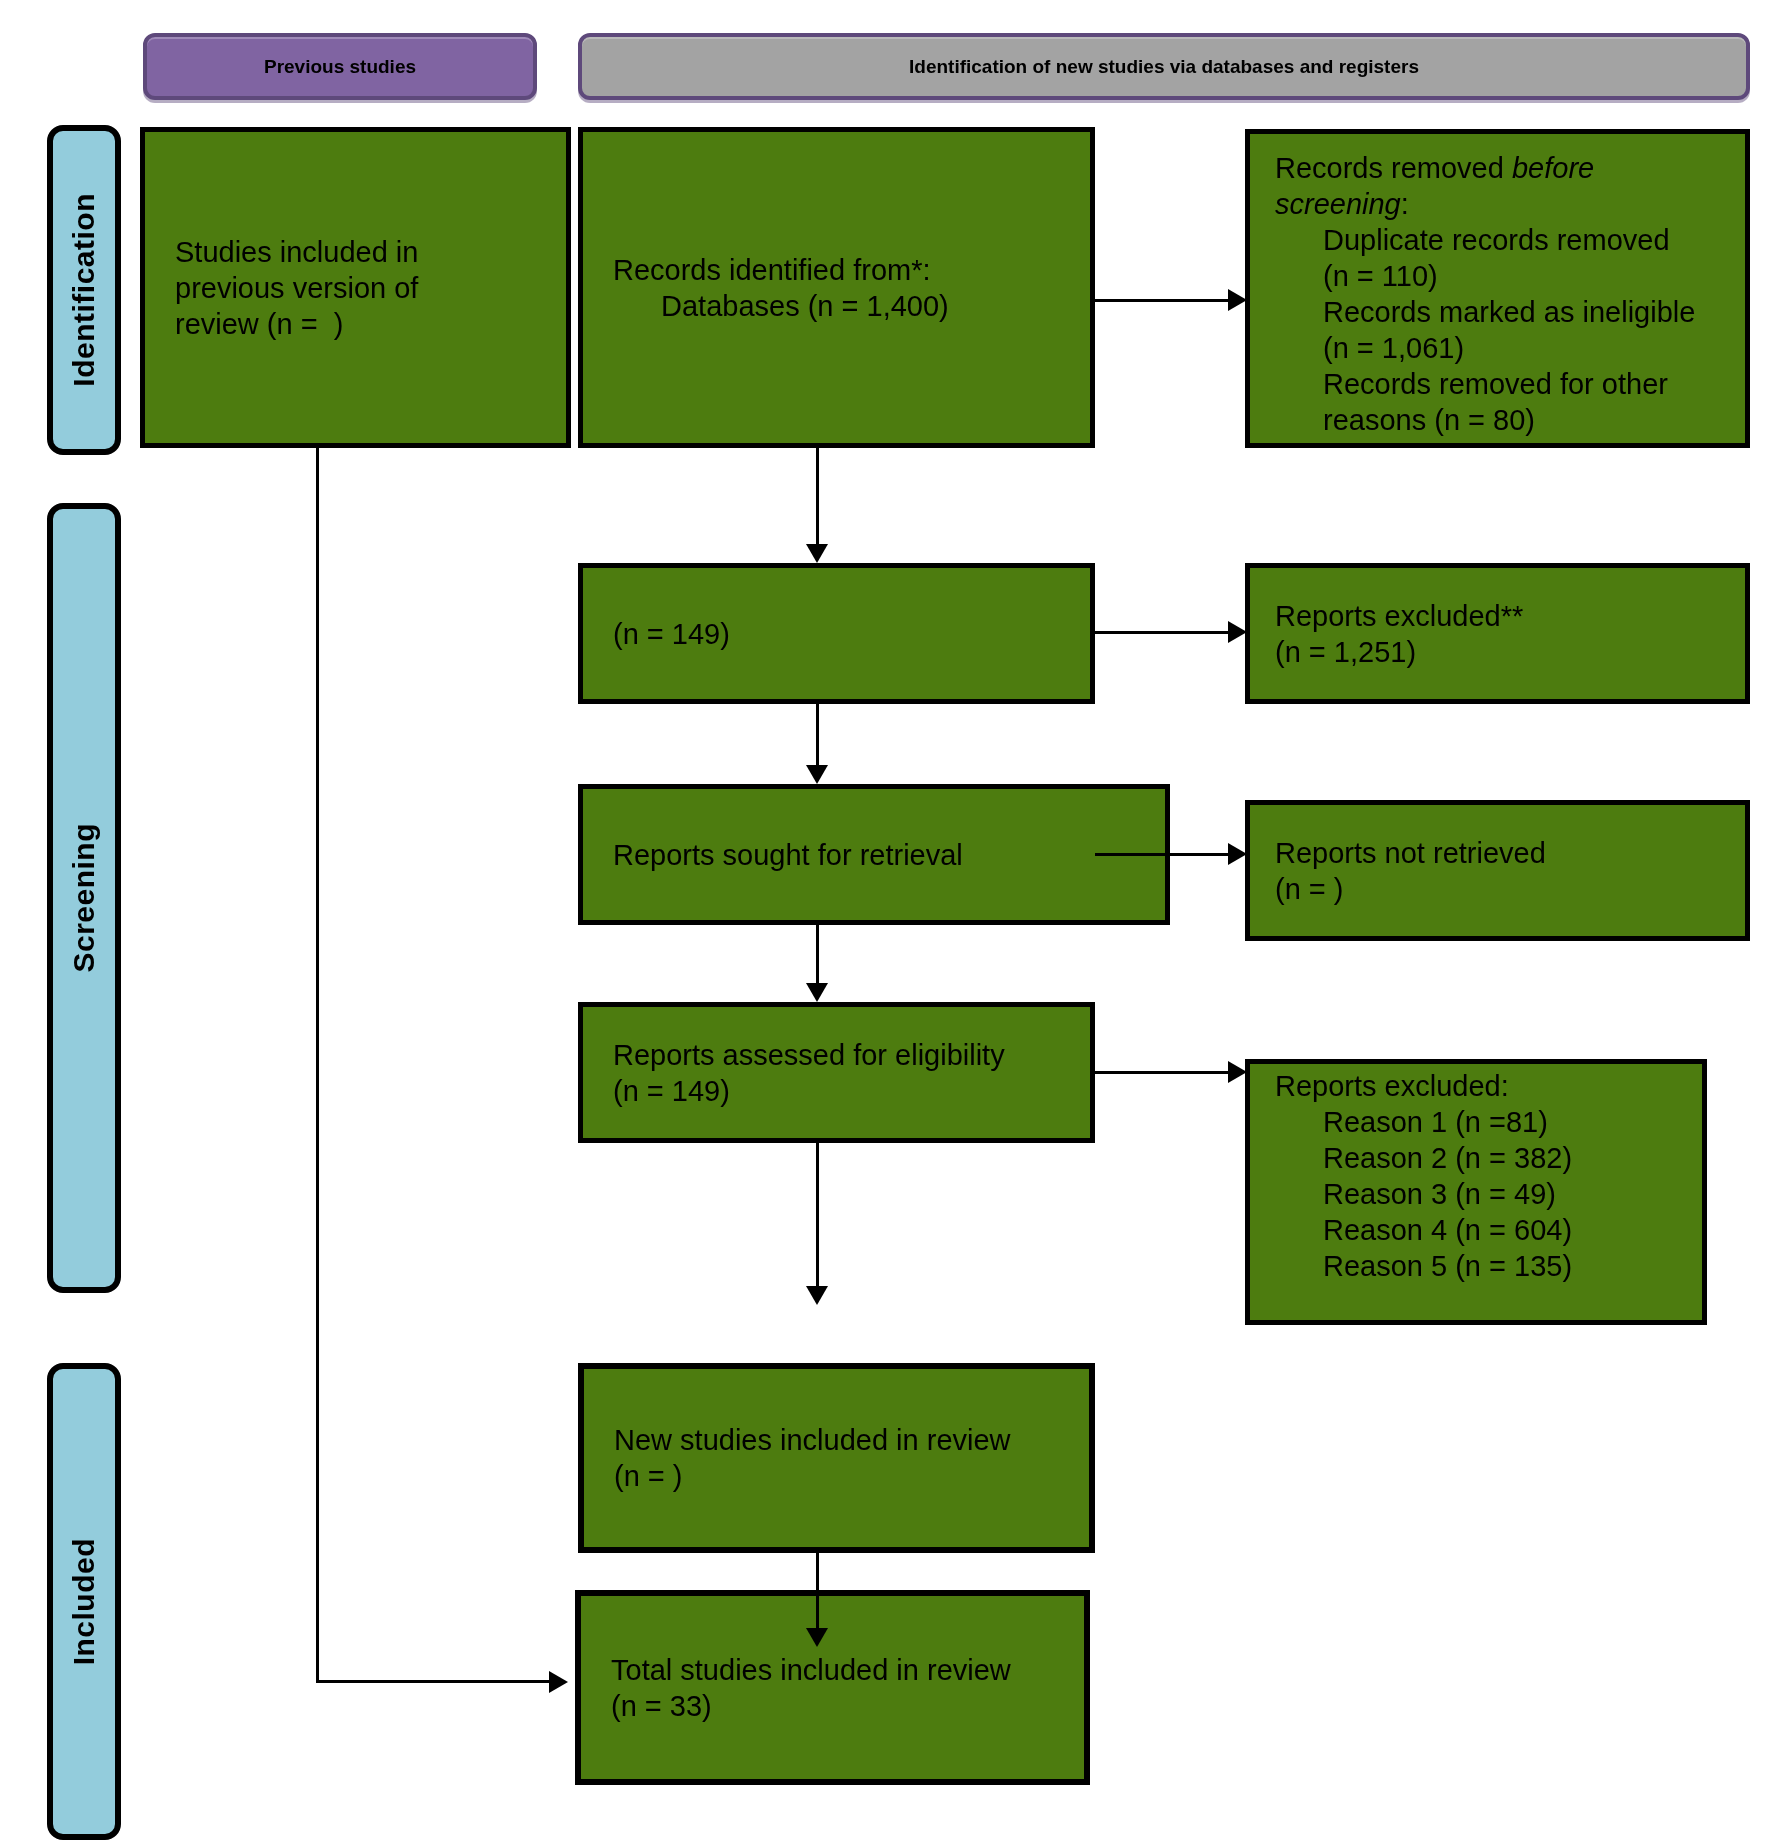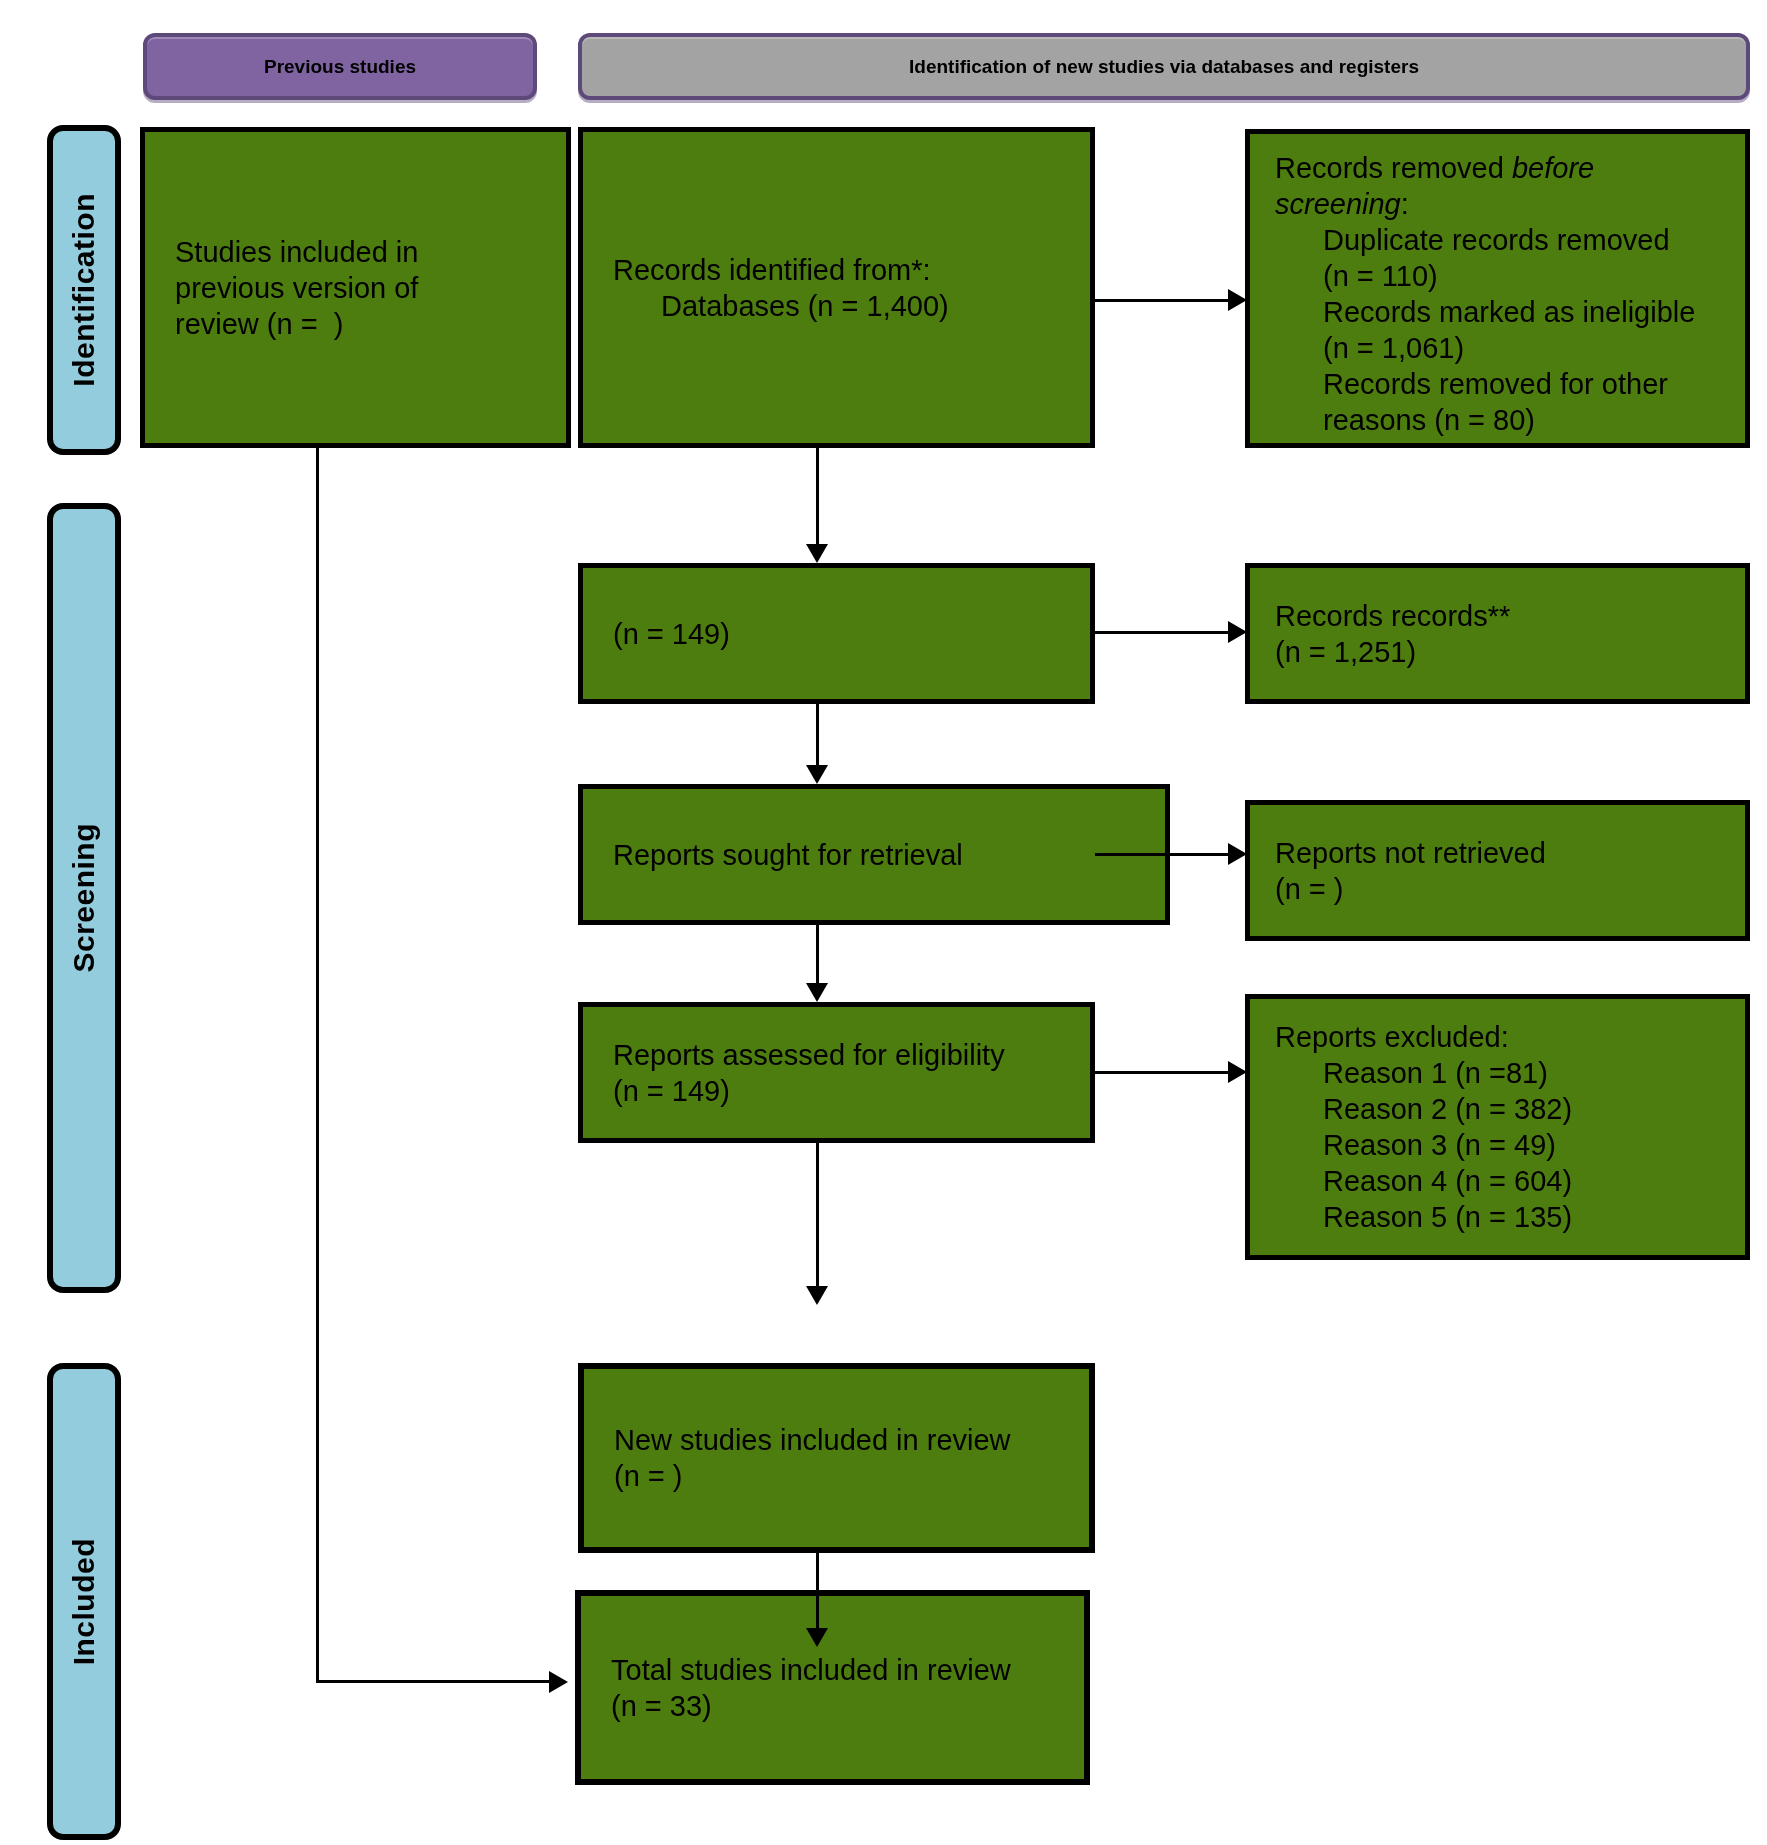--- a/index.html
+++ b/index.html
@@ -81,39 +81,39 @@
     <div class="tline" style="padding-left: 48px;"><span>(n = 1,061)</span></div>
     <div class="tline" style="padding-left: 48px;"><span>Records removed for other</span></div>
     <div class="tline" style="padding-left: 48px;"><span>reasons (n = 80)</span></div>
   </div>
 
 <div class="abs fbox" style="left:578px;top:563px;width:517px;height:141px;">
     <div class="tline"><span>(n = 149)</span></div>
   </div>
 
 <div class="abs fbox" style="left:1245px;top:563px;width:505px;height:141px;padding-left:25px;">
-    <div class="tline"><span>Records records**</span></div>
+    <div class="tline"><span>Reports excluded**</span></div>
     <div class="tline"><span>(n = 1,251)</span></div>
   </div>
 
 <div class="abs fbox" style="left:578px;top:784px;width:592px;height:141px;">
     <div class="tline"><span>Reports sought for retrieval</span></div>
   </div>
 
 <div class="abs fbox" style="left:1245px;top:800px;width:505px;height:141px;padding-left:25px;">
     <div class="tline"><span>Reports not retrieved</span></div>
     <div class="tline"><span>(n = )</span></div>
   </div>
 
 <div class="abs fbox" style="left:578px;top:1002px;width:517px;height:141px;">
     <div class="tline"><span>Reports assessed for eligibility</span></div>
     <div class="tline"><span>(n = 149)</span></div>
   </div>
 
-<div class="abs fbox top" style="left:1245px;top:994px;width:505px;height:266px;padding-top:20px;padding-left:25px;">
+<div class="abs fbox top" style="left:1245px;top:1059px;width:462px;height:266px;padding-top:4px;padding-left:25px;">
     <div class="tline"><span>Reports excluded:</span></div>
     <div class="tline" style="padding-left: 48px;"><span>Reason 1 (n =81)</span></div>
     <div class="tline" style="padding-left: 48px;"><span>Reason 2 (n = 382)</span></div>
     <div class="tline" style="padding-left: 48px;"><span>Reason 3 (n = 49)</span></div>
     <div class="tline" style="padding-left: 48px;"><span>Reason 4 (n = 604)</span></div>
     <div class="tline" style="padding-left: 48px;"><span>Reason 5 (n = 135)</span></div>
   </div>
 
 <div class="abs fbox" style="left:578px;top:1363px;width:517px;height:190px;border-width:6px;">
     <div class="tline"><span>New studies included in review</span></div>

